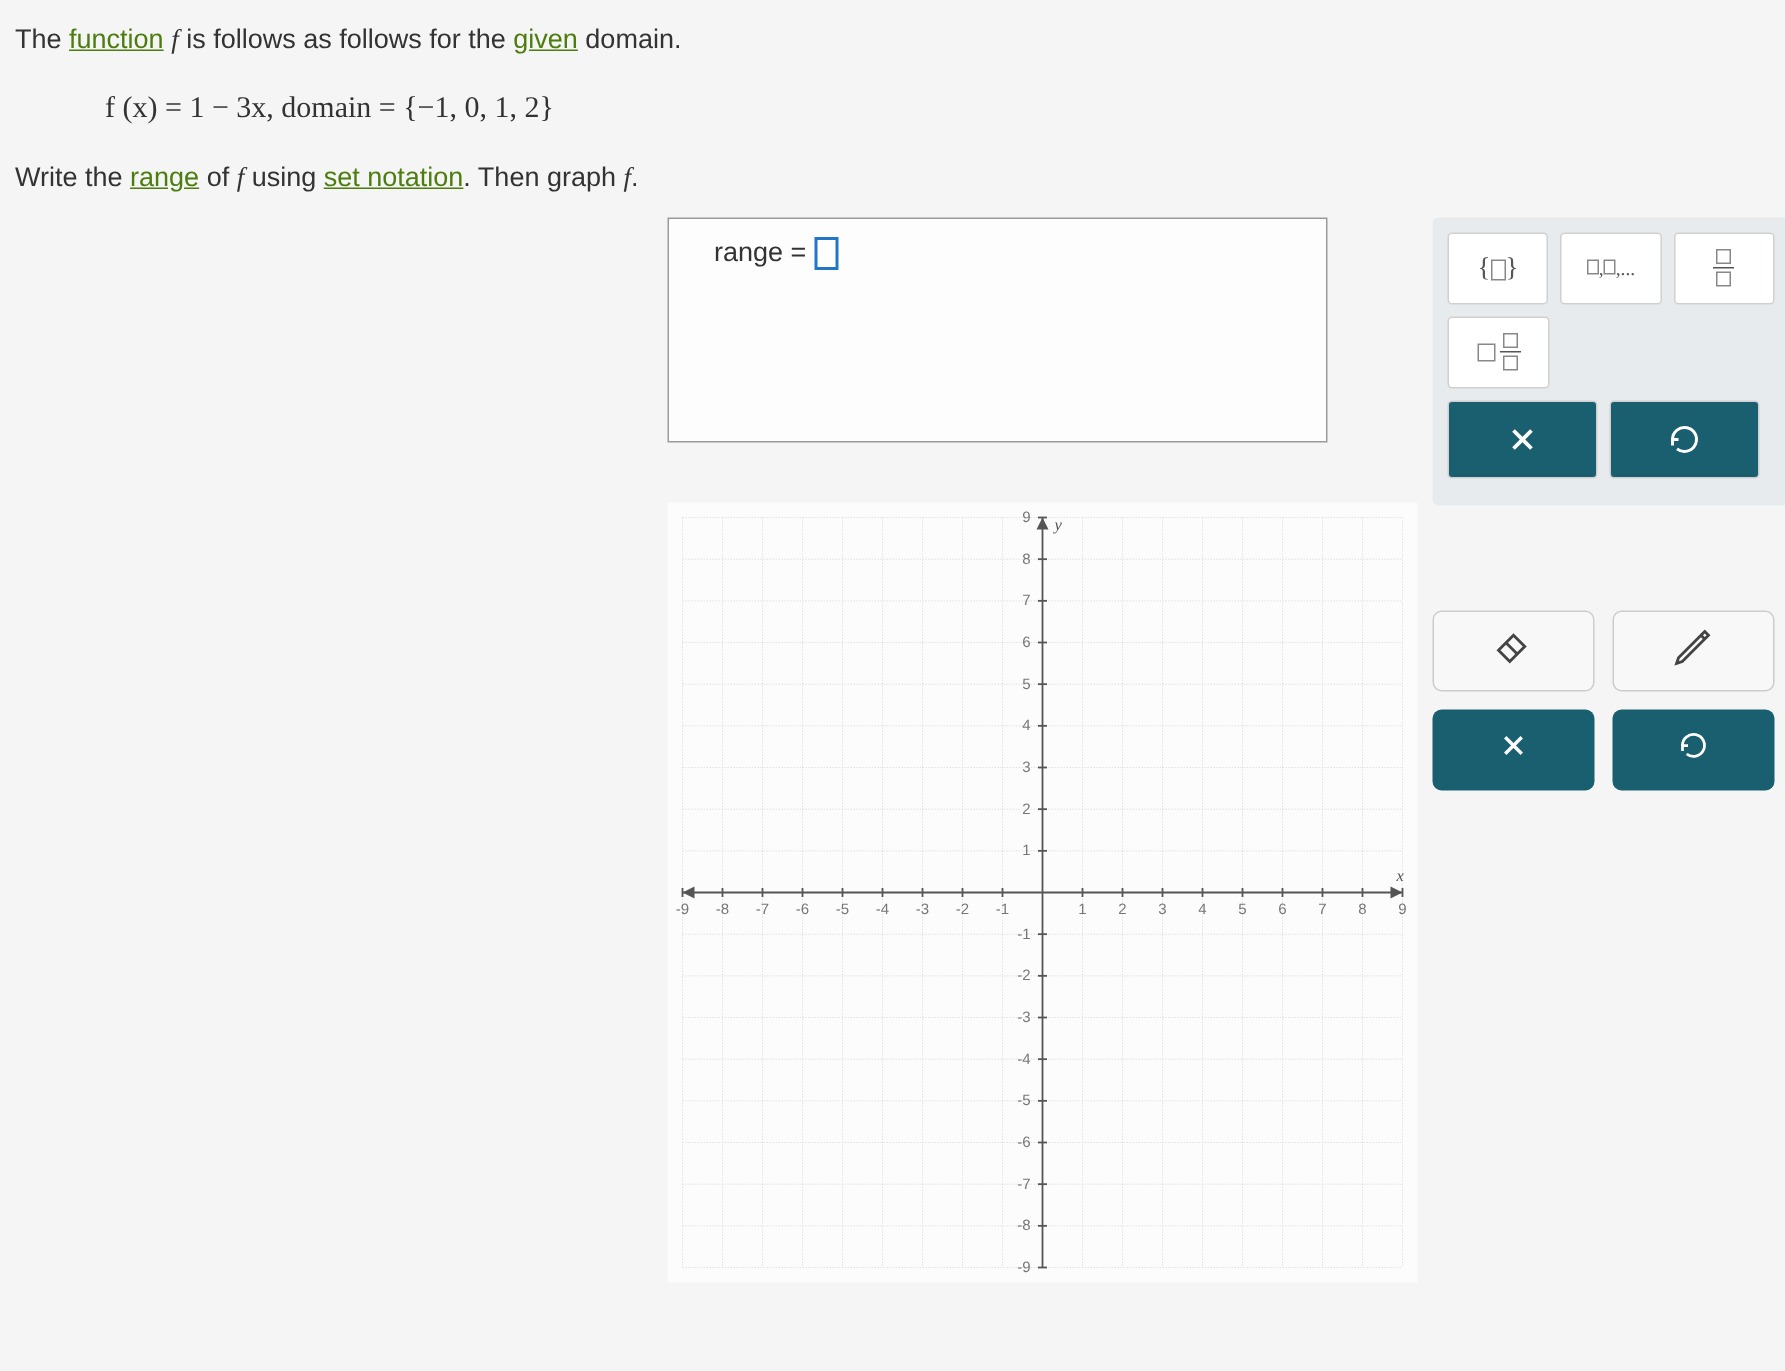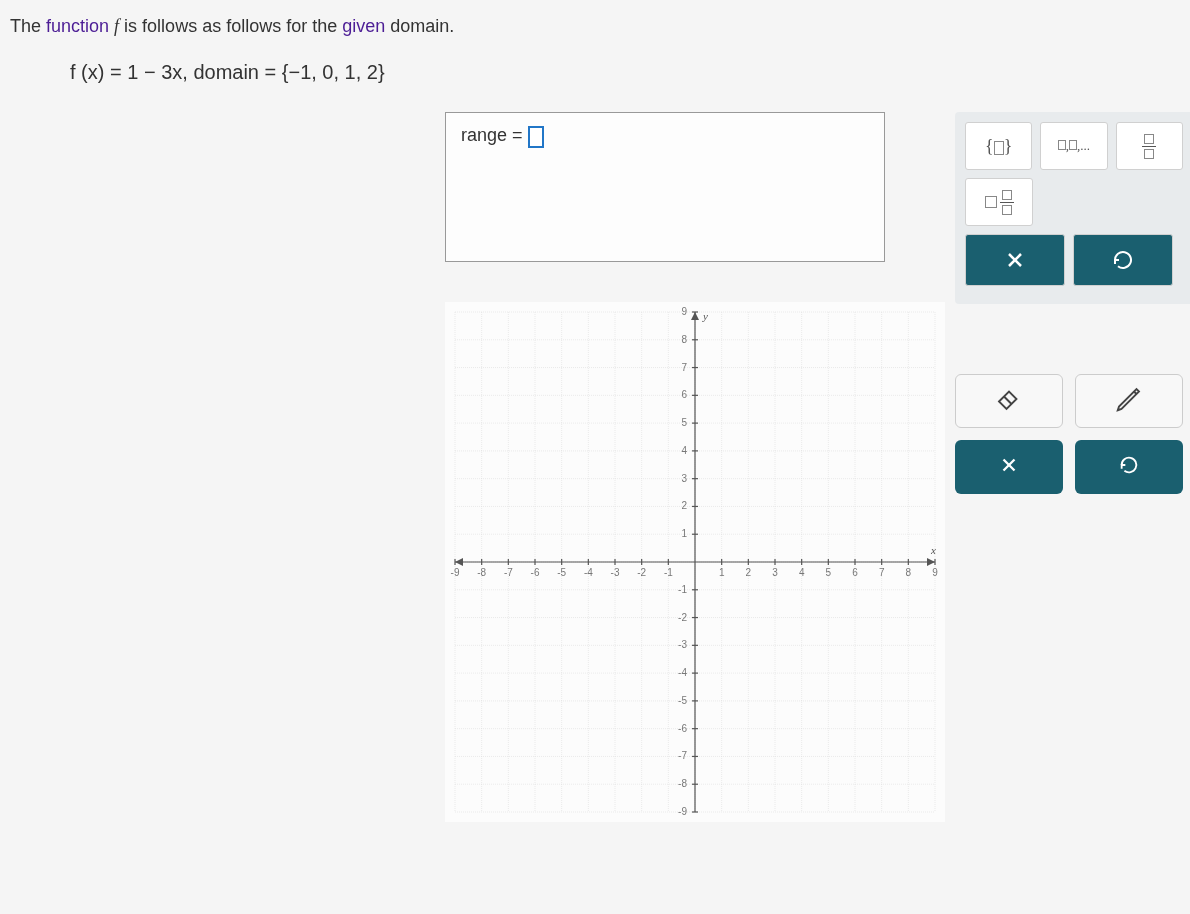--- a/index.html
+++ b/index.html
@@ -10,43 +10,44 @@
       height: 914px;
       color: #333;
       font-size: 18px;
       padding: 10px 0 0 0;
     }
     .question-text {
       padding: 0 10px;
       line-height: 1.8;
     }
     .link {
-      color: #4c1d95;
+      color: #4d7c0f;
+      text-decoration: underline;
       cursor: pointer;
     }
     .italic { font-style: italic; font-family: 'Times New Roman', serif; }
     .formula {
-      font-family: Liberation Sans, sans-serif;
+      font-family: Liberation Serif, serif;
       font-size: 20px;
       padding: 12px 0 12px 60px;
     }
     .main-area {
       display: flex;
       margin-top: 10px;
     }
     .left-spacer { width: 445px; }
     .center-col { width: 500px; }
     .right-col { width: 245px; padding-left: 10px; }
 
     .answer-box {
       border: 1px solid #999;
       width: 440px;
       height: 150px;
       background: #fdfdfd;
-      padding: 12px 15px;
+      padding: 12px 30px;
       font-size: 18px;
     }
     .input-slot {
       display: inline-block;
       width: 16px;
       height: 22px;
       border: 2px solid #2176c7;
       vertical-align: middle;
       background: #fff;
     }
@@ -129,20 +130,23 @@
     .axis-label { font-size: 11px; fill: #555; font-style: italic; font-family: 'Times New Roman', serif; }
   </style>
 </head>
 <body>
 
 <div class="question-text">
   <p>
     <span>The </span><span class="link">function</span><span> </span><span class="italic">f</span><span> is follows as follows for the </span><span class="link">given</span><span> domain.</span>
   </p>
   <p class="formula">f (x) = 1 − 3x,    domain  = {−1, 0, 1, 2}</p>
+  <p>
+    <span>Write the </span><span class="link">range</span><span> of </span><span class="italic">f</span><span> using </span><span class="link">set notation</span><span>. Then graph </span><span class="italic">f</span><span>.</span>
+  </p>
 </div>
 
 <div class="main-area">
   <div class="left-spacer"></div>
   <div class="center-col">
     <div class="answer-box">
       <span>range  =  </span>
       <span class="input-slot"></span>
     </div>
 

